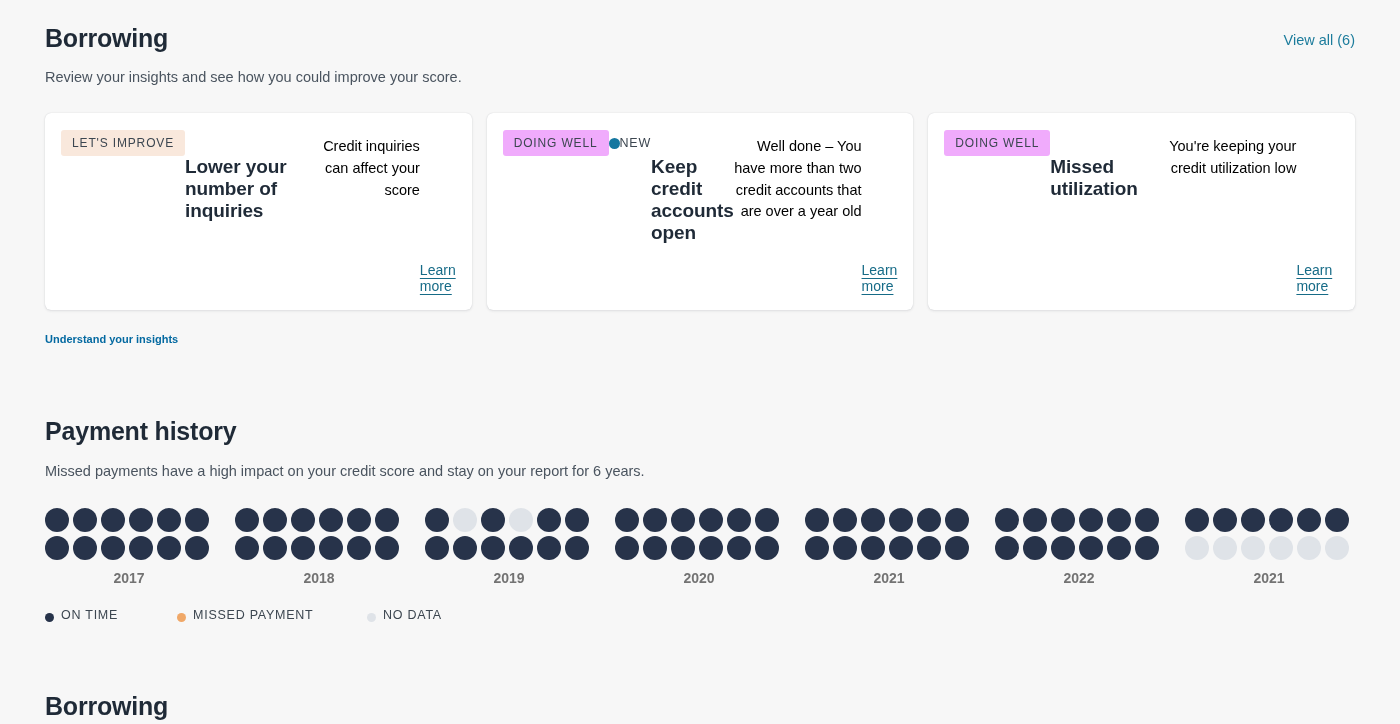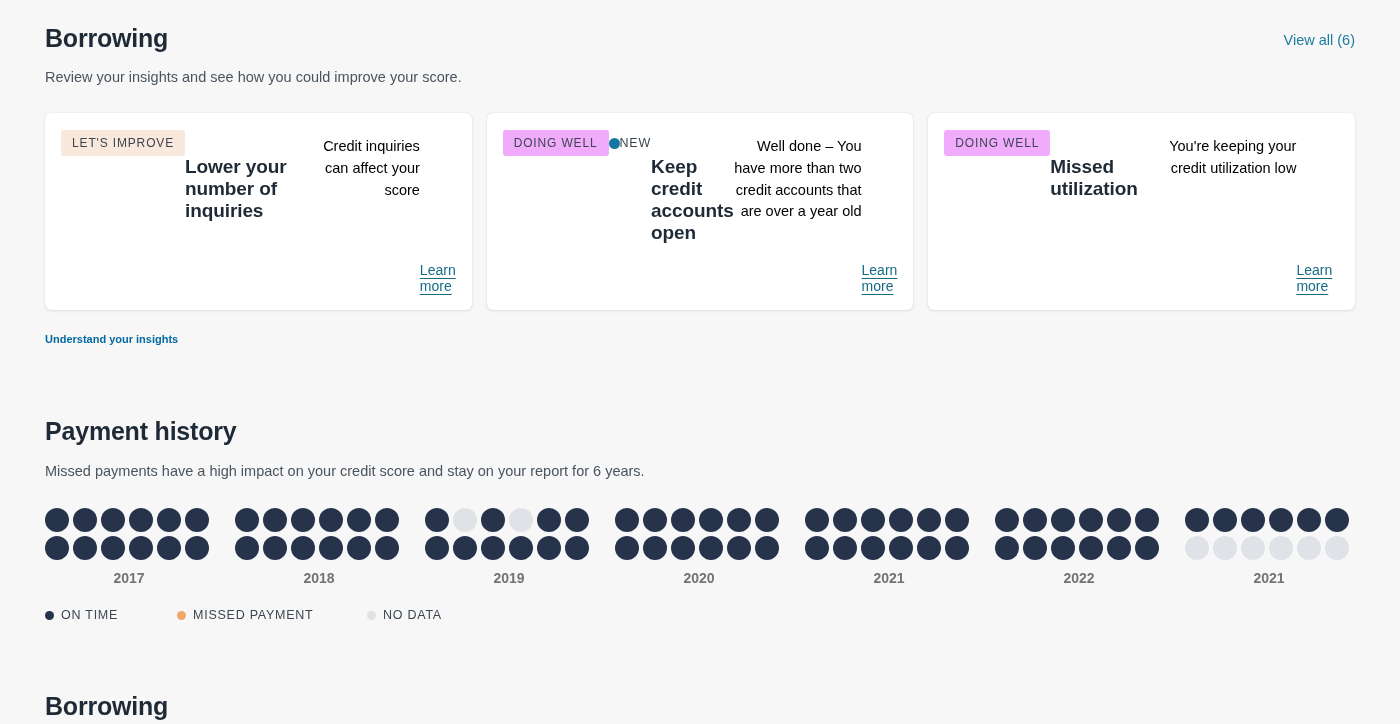--- a/index.html
+++ b/index.html
@@ -187,21 +187,21 @@
     margin-top: 10px;
   }
 
   
   .legend-row {
     display: flex;
     margin-top: 22px;
   }
   .legend-item {
     display: flex;
-    align-items: center;
+    align-items: flex-end;
     gap: 7px;
     font-size: 12.5px;
     letter-spacing: 0.75px;
     text-transform: uppercase;
     color: #3c4650;
   }
   .legend-item:nth-child(1) { width: 132px; }
   .legend-item:nth-child(2) { width: 190px; }
   .legend-dot {
     width: 9px;

